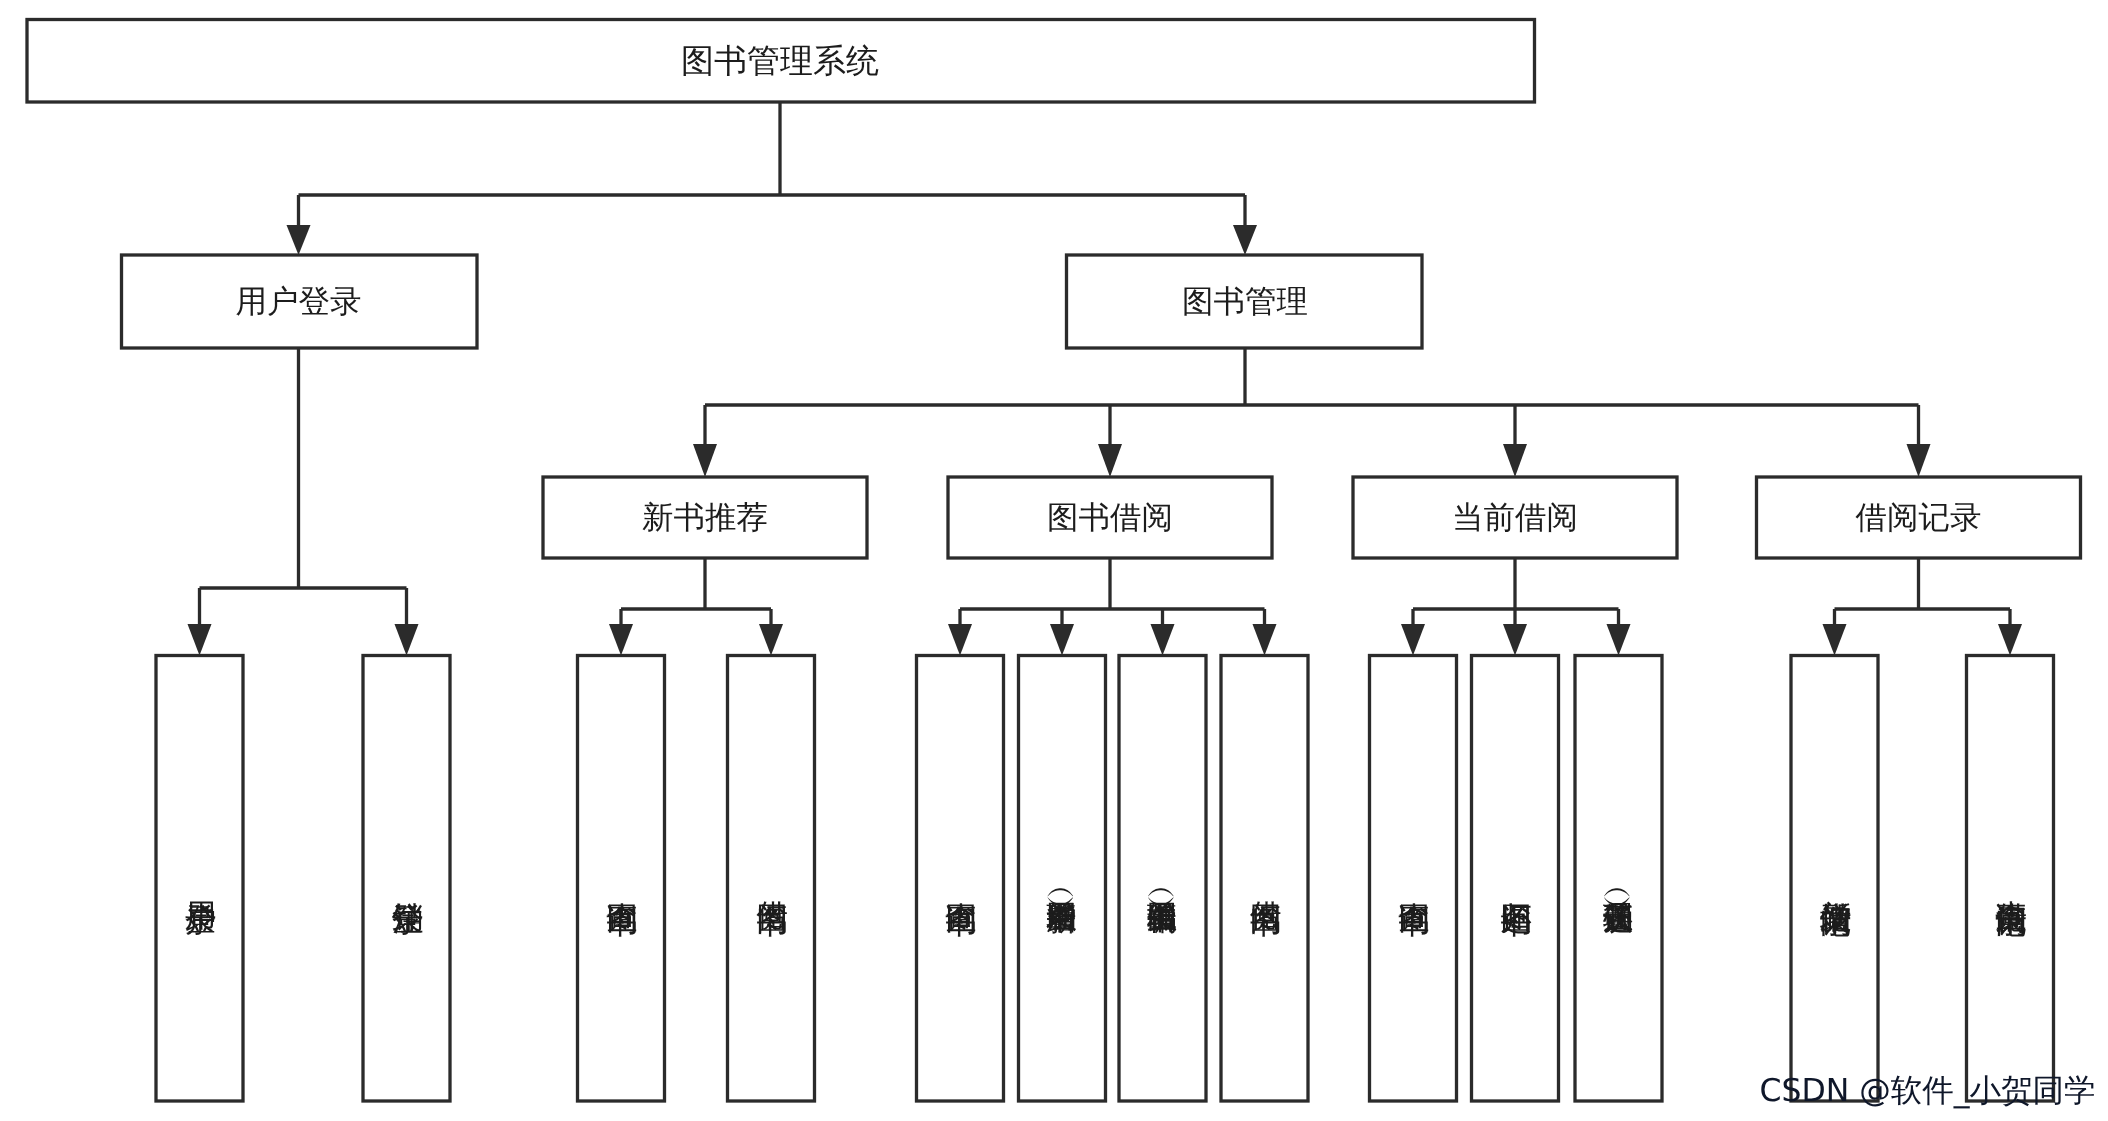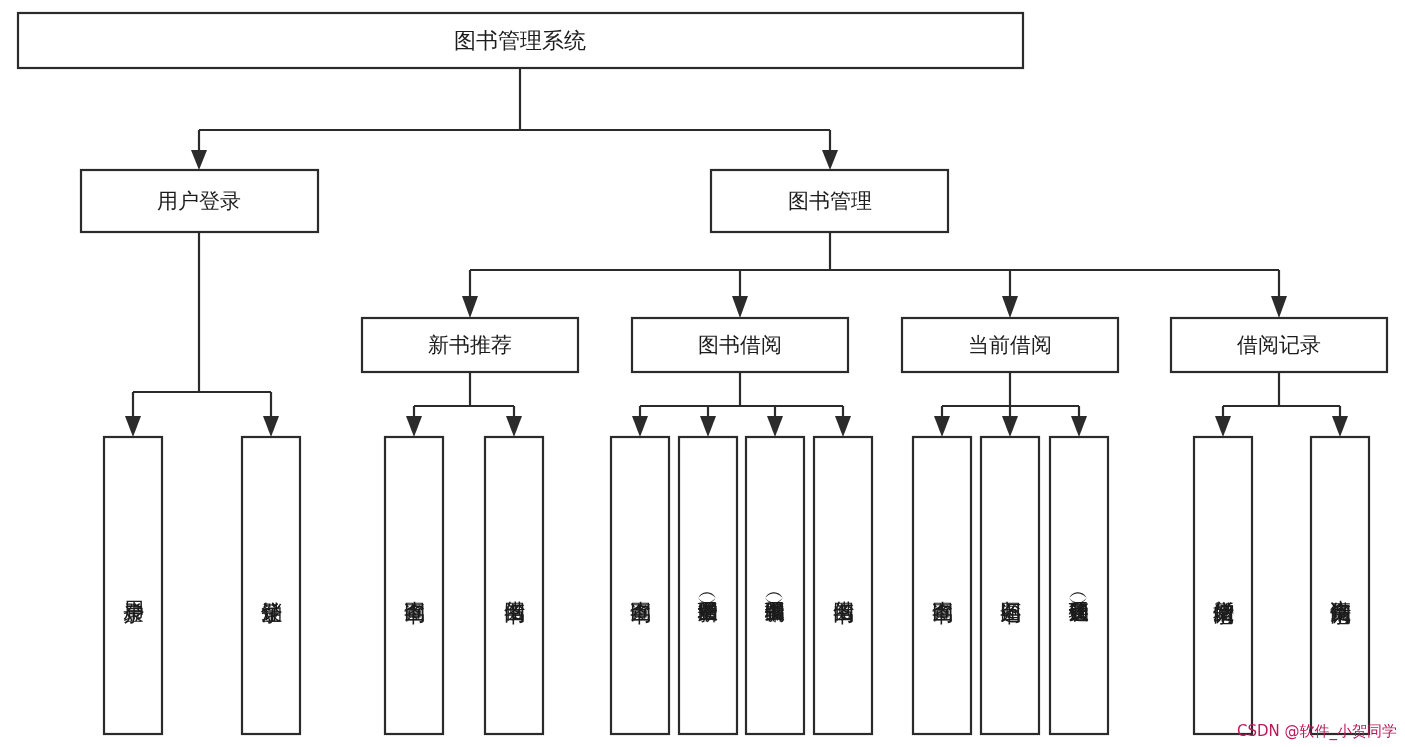--- a/index.html
+++ b/index.html
@@ -77,22 +77,22 @@
   }
   .leaf-label.tight {
     letter-spacing: 0px;
     font-size: 20px;
   }
   #watermark {
     position: absolute;
     right: 8px;
     bottom: 6px;
     font-family: "DejaVu Sans", "Liberation Sans", sans-serif;
-    font-size: 15px;
-    color: #be185d;
+    font-size: 21px;
+    color: #0f172a;
     white-space: nowrap;
     user-select: none;
   }
 </style>
 </head>
 <body>
 
 <div id="diagram-root">
 
   <svg id="flow-svg" viewBox="0 0 1405 747">

